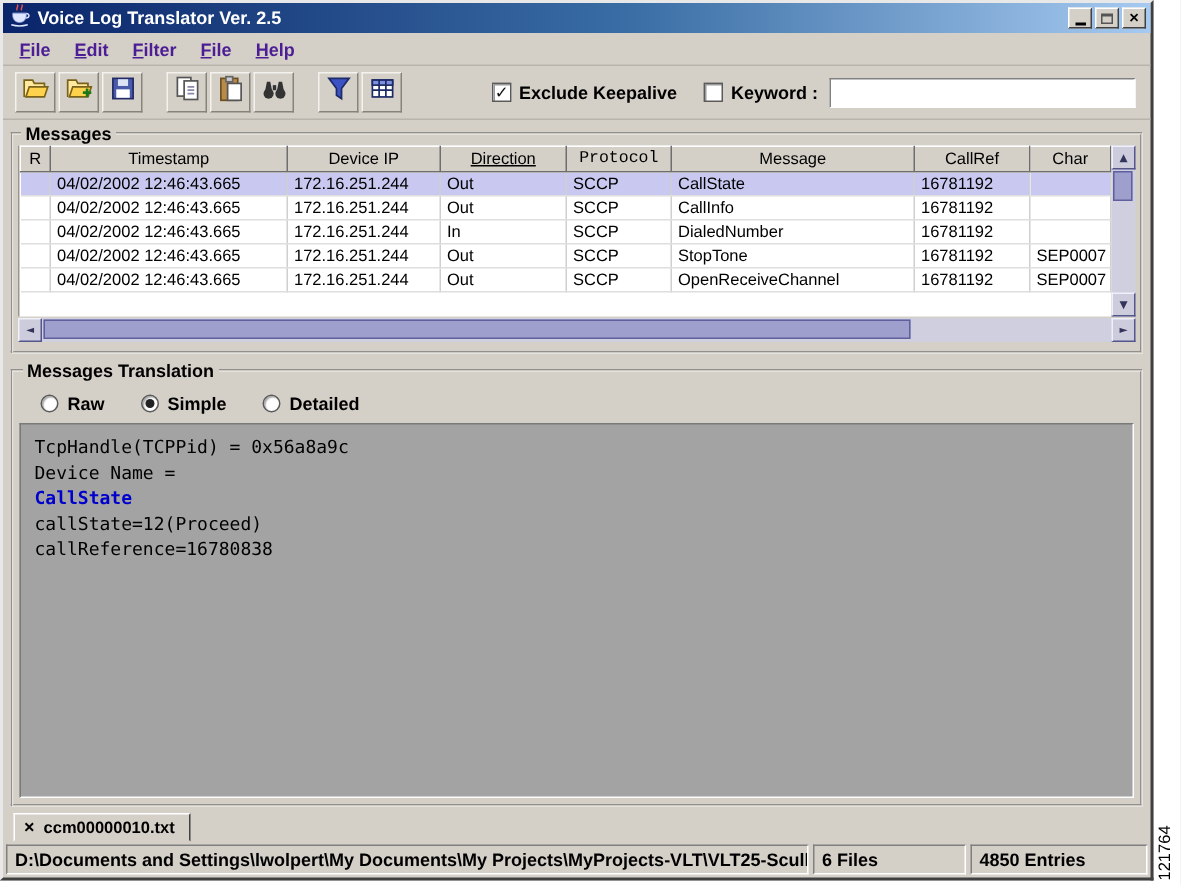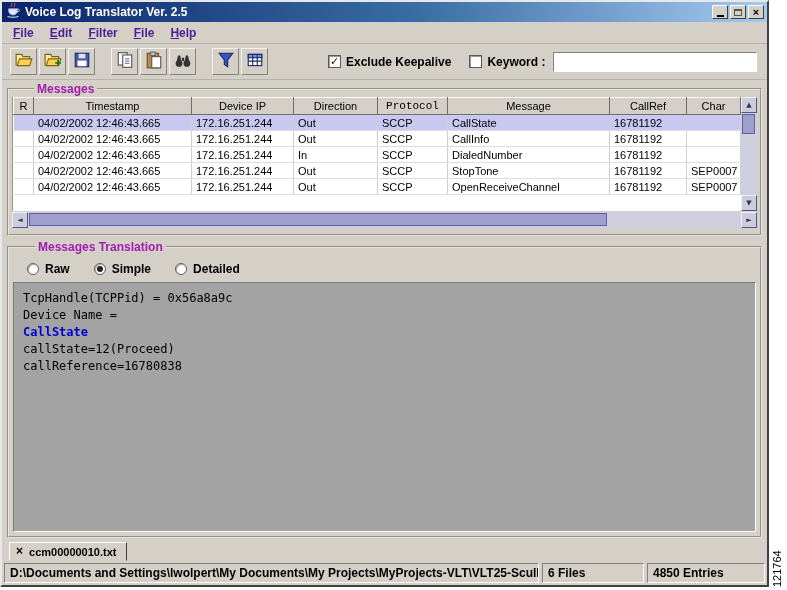--- a/index.html
+++ b/index.html
@@ -40,33 +40,33 @@
   .check-item.second { margin-left: 16px; }
   .checkbox { width: 13px; height: 13px; flex: none; background: #fff; border: 1px solid #5a5a5a;
               box-shadow: inset 1px 1px 0 #9a9a9a; display: flex; align-items: center; justify-content: center;
               font-family: "DejaVu Sans", sans-serif; font-size: 11px; font-weight: bold; color: #111; }
   .keyword-input { flex: 1; max-width: 208px; height: 20px; margin-left: 6px; margin-right: 2px;
                    border: 1px solid; border-color: #808080 #fff #fff #808080; background: #fff;
                    font-size: 12px; padding: 0 3px; outline: none; }
 
   
   fieldset { min-width: 0; border: 2px groove #e6e3dd; }
-  legend { font-size: 12px; font-weight: bold; padding: 0 3px; margin-left: 22px; color: #a21caf; }
+  legend { font-size: 12px; font-weight: bold; padding: 0 3px; margin-left: 2px; color: #000000; }
   .messages-fs { flex: none; height: 154px; margin: 2px 5px 0 5px; padding: 1px 3px 2px 3px; }
   .translation-fs { flex: 1; margin: 4px 5px 2px 5px; padding: 2px 4px 4px 4px;
                     display: flex; flex-direction: column; }
 
   
   .table-wrap { display: flex; height: 114px; }
   .table-area { flex: 1; overflow: hidden; background: #fff; border-left: 1px solid #9a968e; }
   table { width: 100%; border-collapse: collapse; table-layout: fixed; font-size: 11px; }
   th { height: 17px; background: #d4d0c8; border: 1px solid; border-color: #fff #6e6e6e #6e6e6e #fff;
        font-weight: normal; text-align: center; white-space: nowrap; overflow: hidden; padding: 0 2px; }
   th:nth-child(1) { width: 20px; }  th:nth-child(2) { width: 158px; }
-  th:nth-child(3) { width: 102px; } th:nth-child(4) { width: 84px; }
+  th:nth-child(3) { width: 102px; } th:nth-child(4) { width: 84px; text-decoration: underline; }
   th:nth-child(5) { width: 70px; font-family: Liberation Mono, monospace; }  th:nth-child(6) { width: 162px; }
   th:nth-child(7) { width: 77px; }
   td { height: 16px; padding: 0 4px; white-space: nowrap; overflow: hidden;
        border-right: 1px solid #cfcfcf; border-bottom: 1px solid #dedede; color: #000; }
   tr.selected td { background: #c8c8f0; }
 
   
   .vscroll { width: 16px; flex: none; display: flex; flex-direction: column; background: #cfcfdf; }
   .sb-btn { width: 16px; height: 16px; flex: none; background: #ccccdd; border: 1px solid;
             border-color: #f0f0fa #55558c #55558c #f0f0fa; display: flex; align-items: center;

